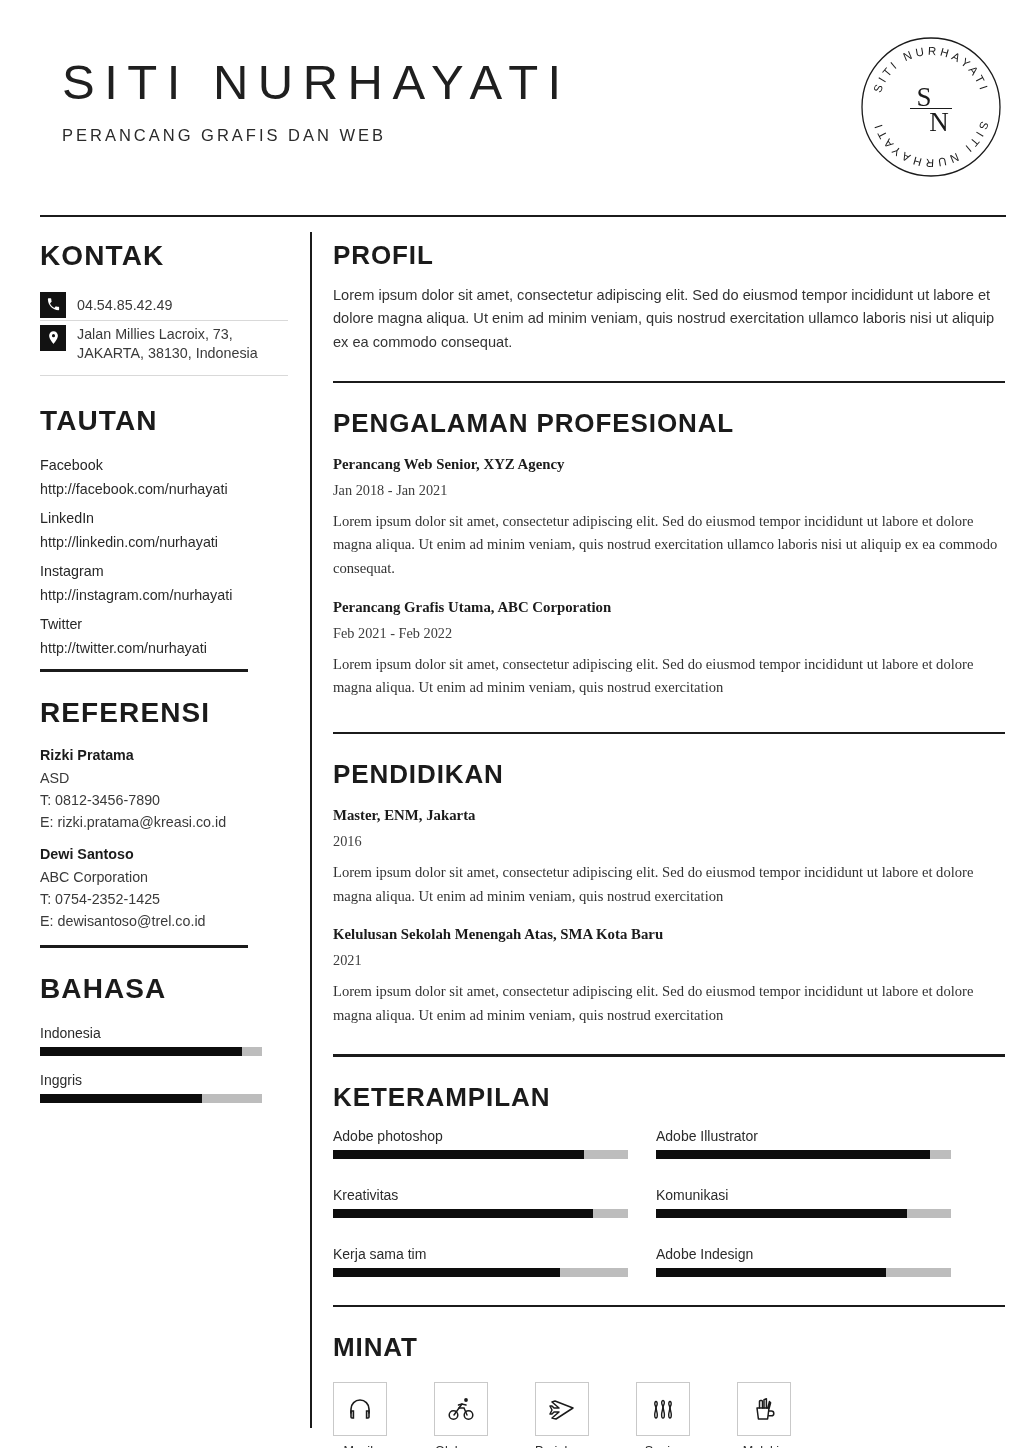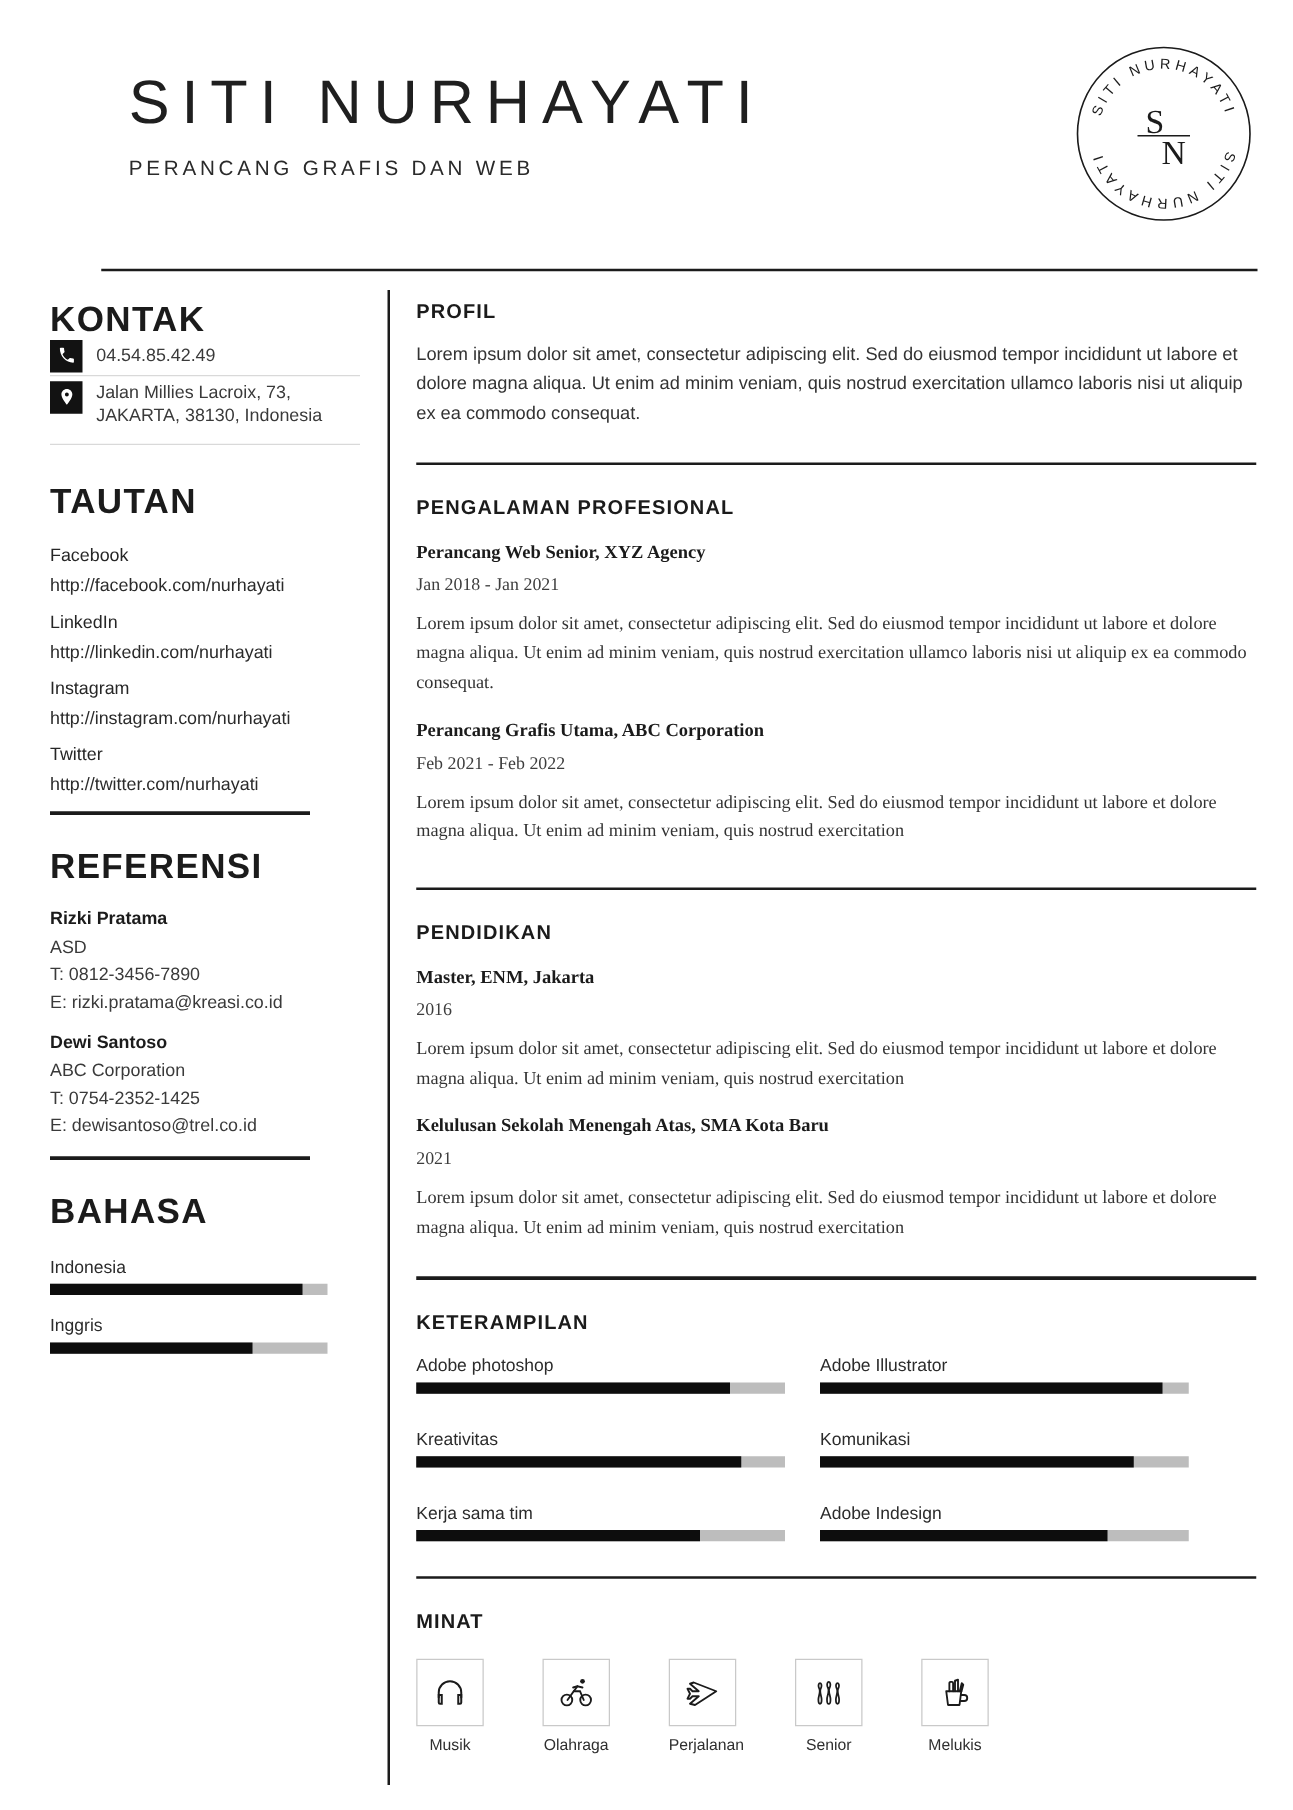--- a/index.html
+++ b/index.html
@@ -6,21 +6,21 @@
   html,body { background:#ffffff; }
   body {
     width:1034px; height:1448px;
     font-family:"Liberation Sans", sans-serif;
     color:#1b1b1b;
     position:relative;
     overflow:hidden;
   }
 
   
-  .header { position:relative; padding:58px 36px 0 62px; height:215px;margin-left:41px; }
+  .header { position:relative; padding:58px 36px 0 62px; height:215px; }
   .name {
     font-size:49px; font-weight:400; letter-spacing:9.5px;
     line-height:1.0; color:#1f1f1f; white-space:nowrap;
   }
   .role {
     margin-top:19px; font-size:16.5px; letter-spacing:3.0px;
     color:#2a2a2a; font-weight:400;
   }
   .badge {
     position:absolute; top:32px; right:28px;
@@ -41,27 +41,27 @@
   }
 
   .sidebar { position:absolute; left:40px; top:26px; width:248px; }
   .main    { position:absolute; left:333px; top:26px; width:672px; }
 
   
   h2.sec {
     font-size:28px; font-weight:700; letter-spacing:1.1px;
     color:#1b1b1b; line-height:1.1;
   }
-  h2.sec.main-h { font-size:16px; letter-spacing:0.9px; }
+  h2.sec.main-h { font-size:26px; letter-spacing:0.9px; }
 
   .rule-side { height:2.5px; background:#1b1b1b; width:208px; }
   .rule-main { height:2.5px; background:#1b1b1b; width:672px; }
 
   
-  .contact { }
+  .contact { margin-top:20px; }
   .crow { display:flex; align-items:flex-start; position:relative; }
   .crow + .crow { border-top:1.5px solid #d9d9d9; }
   .cicon {
     width:26px; height:26px; flex:0 0 26px; background:#121212;
     display:flex; align-items:center; justify-content:center;
   }
   .cicon svg { width:15px; height:15px; fill:#ffffff; }
   .ctext {
     padding:4px 0 5px 11px; font-size:14.3px; color:#3a3a3a;
     line-height:1.33;

